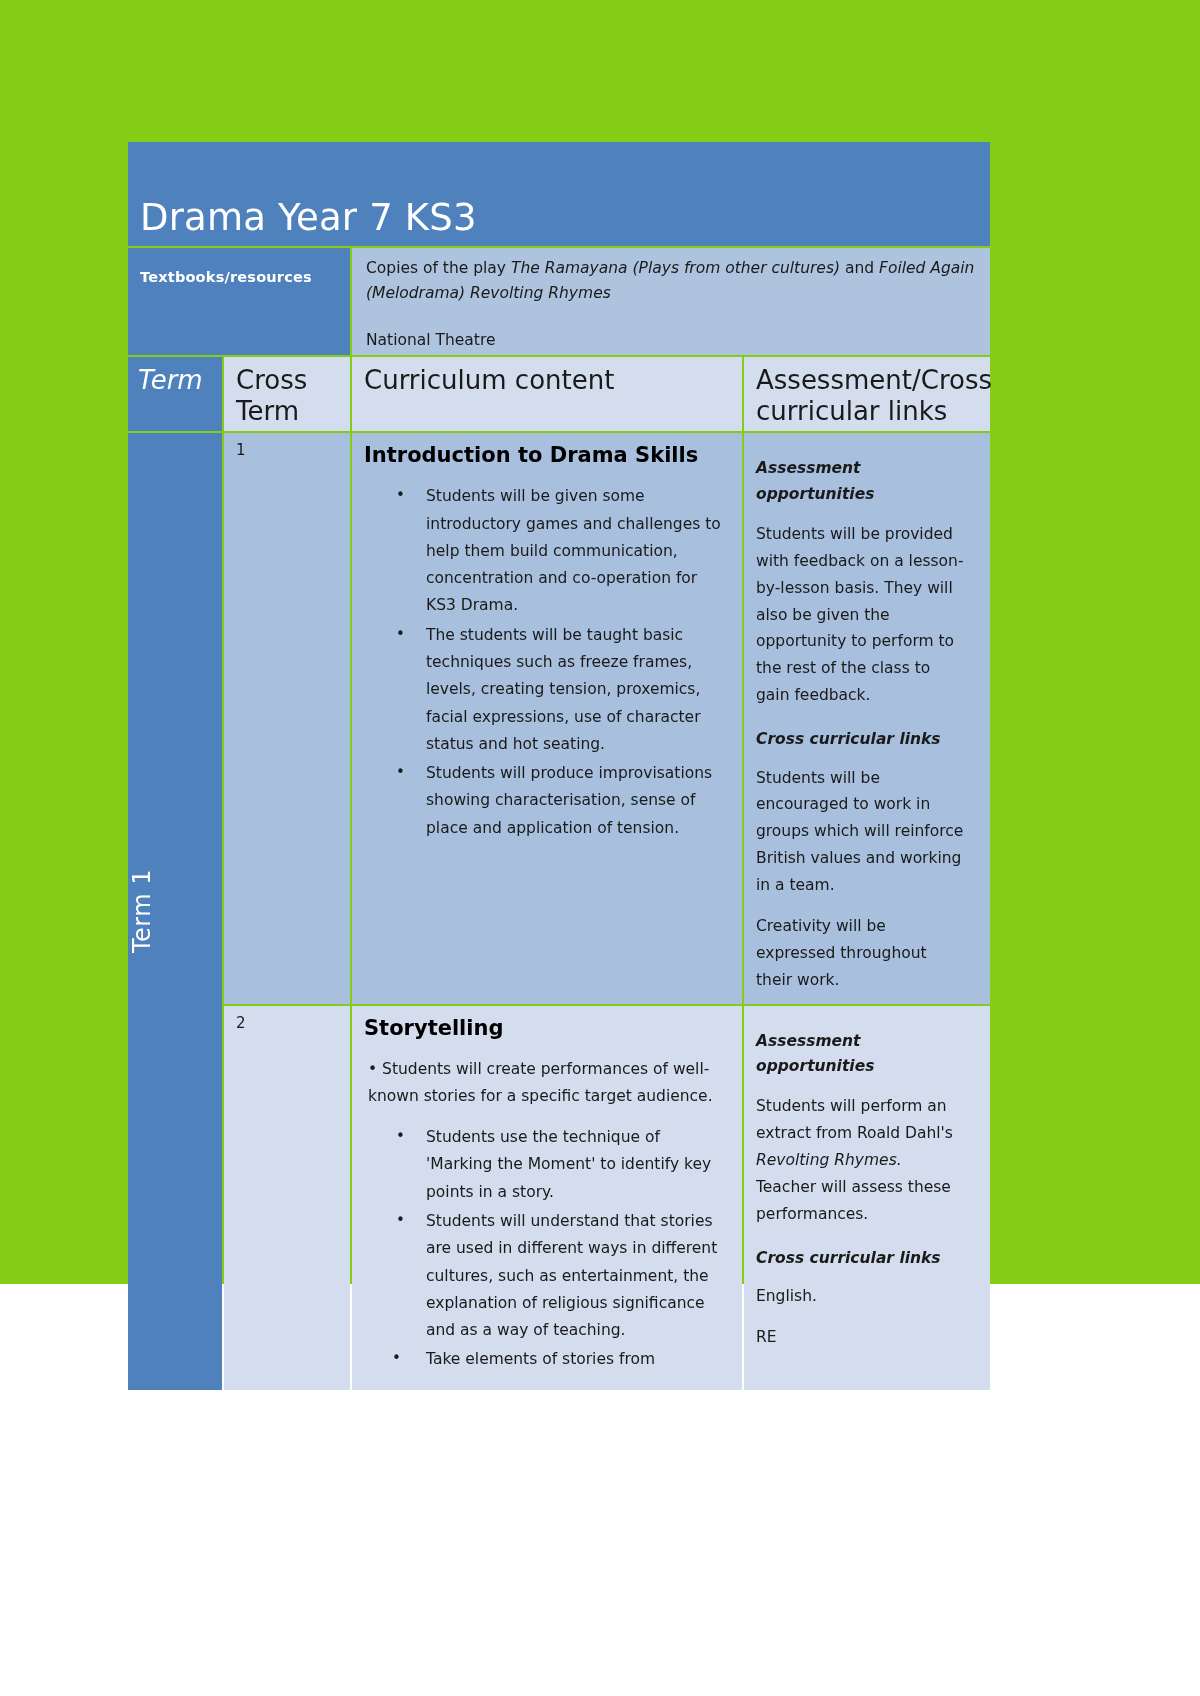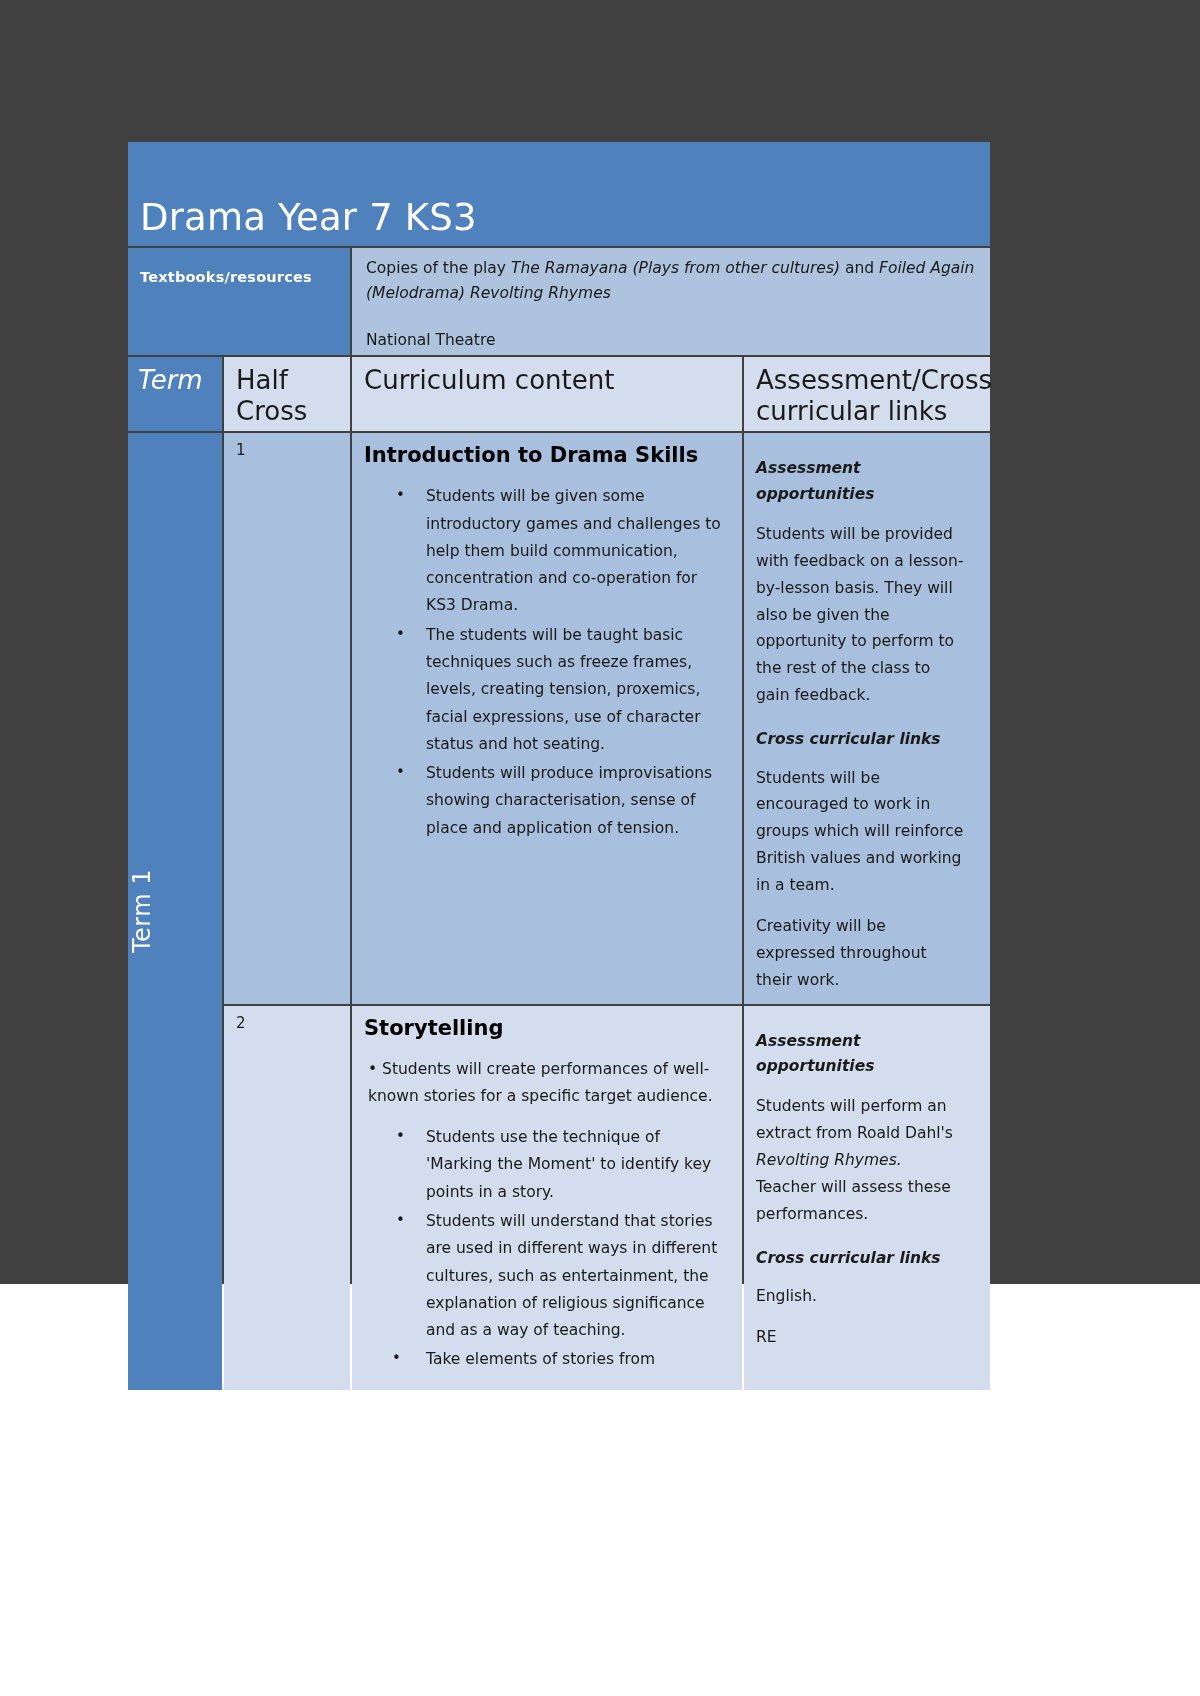--- a/index.html
+++ b/index.html
@@ -11,21 +11,21 @@
     width: 1200px;
     height: 1696px;
     font-family: "Liberation Sans", sans-serif;
     overflow: hidden;
   }
 
   .page {
     position: relative;
     width: 1200px;
     height: 1284px;
-    background: #404040;
+    background: #84cc16;
   }
 
   .doc-table {
     position: absolute;
     left: 126px;
     top: 140px;
     width: 858px;
     border-collapse: separate;
     border-spacing: 2px;
     table-layout: fixed;
@@ -222,21 +222,21 @@
         <div class="tb-value-text"><span>Copies of the play </span><span class="it">The Ramayana (Plays from other cultures)</span><span> and </span><span class="it">Foiled Again (Melodrama) Revolting Rhymes</span></div>
         <div class="tb-extra">National Theatre</div>
       </td>
     </tr>
 
     <tr>
       <td class="hdr-term">
         <div class="hdr-term-text">Term</div>
       </td>
       <td class="hdr-cell">
-        <div class="hdr-text">Half Cross</div>
+        <div class="hdr-text">Cross Term</div>
       </td>
       <td class="hdr-cell">
         <div class="hdr-text">Curriculum content</div>
       </td>
       <td class="hdr-cell">
         <div class="hdr-text">Assessment/Cross curricular links</div>
       </td>
     </tr>
 
     <tr>

